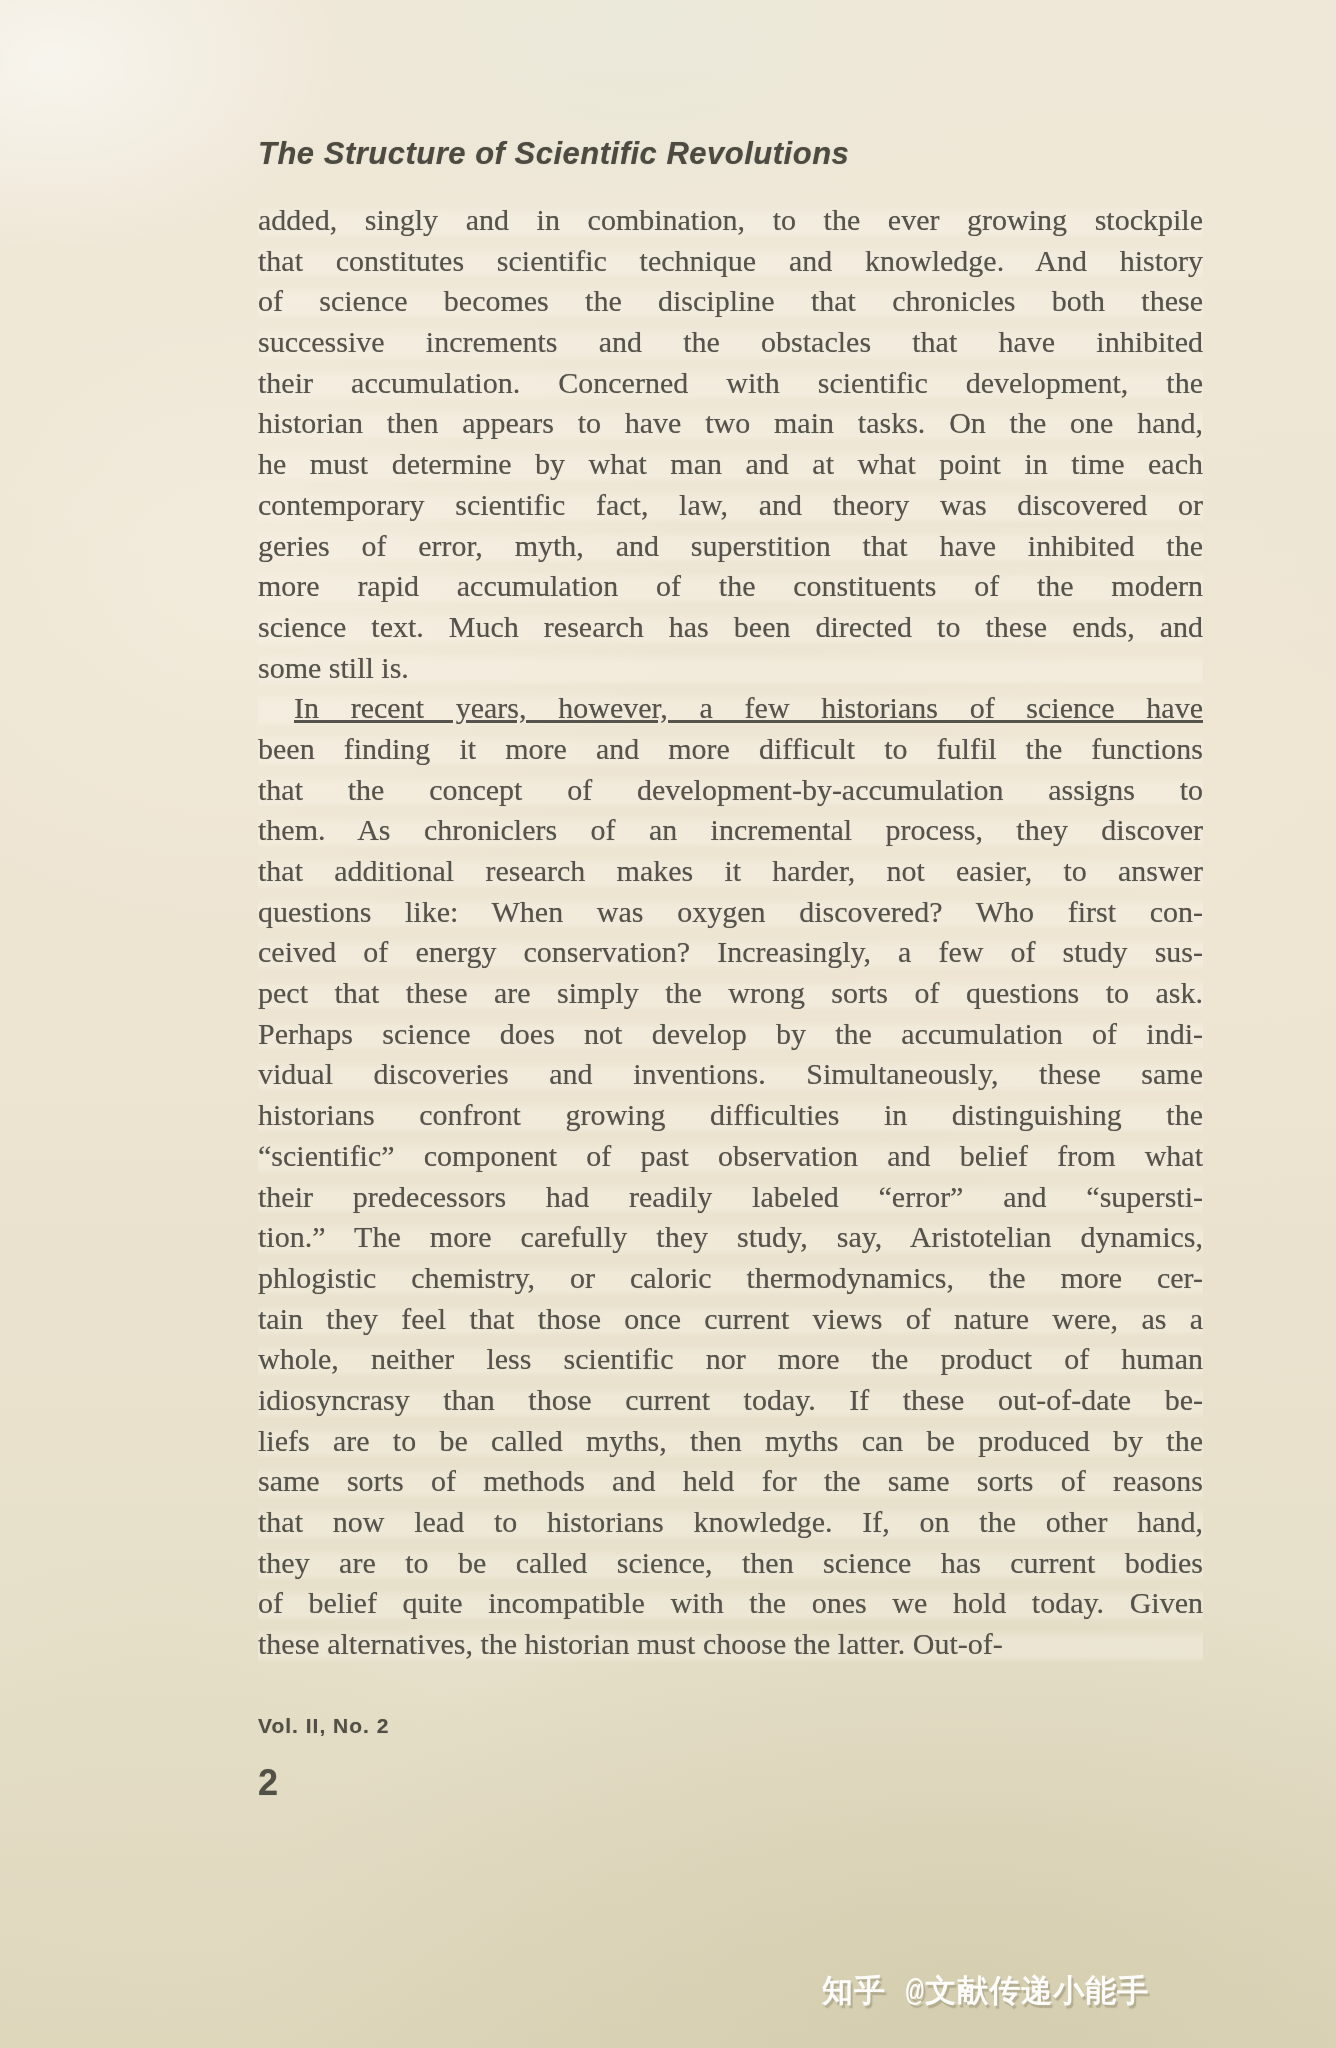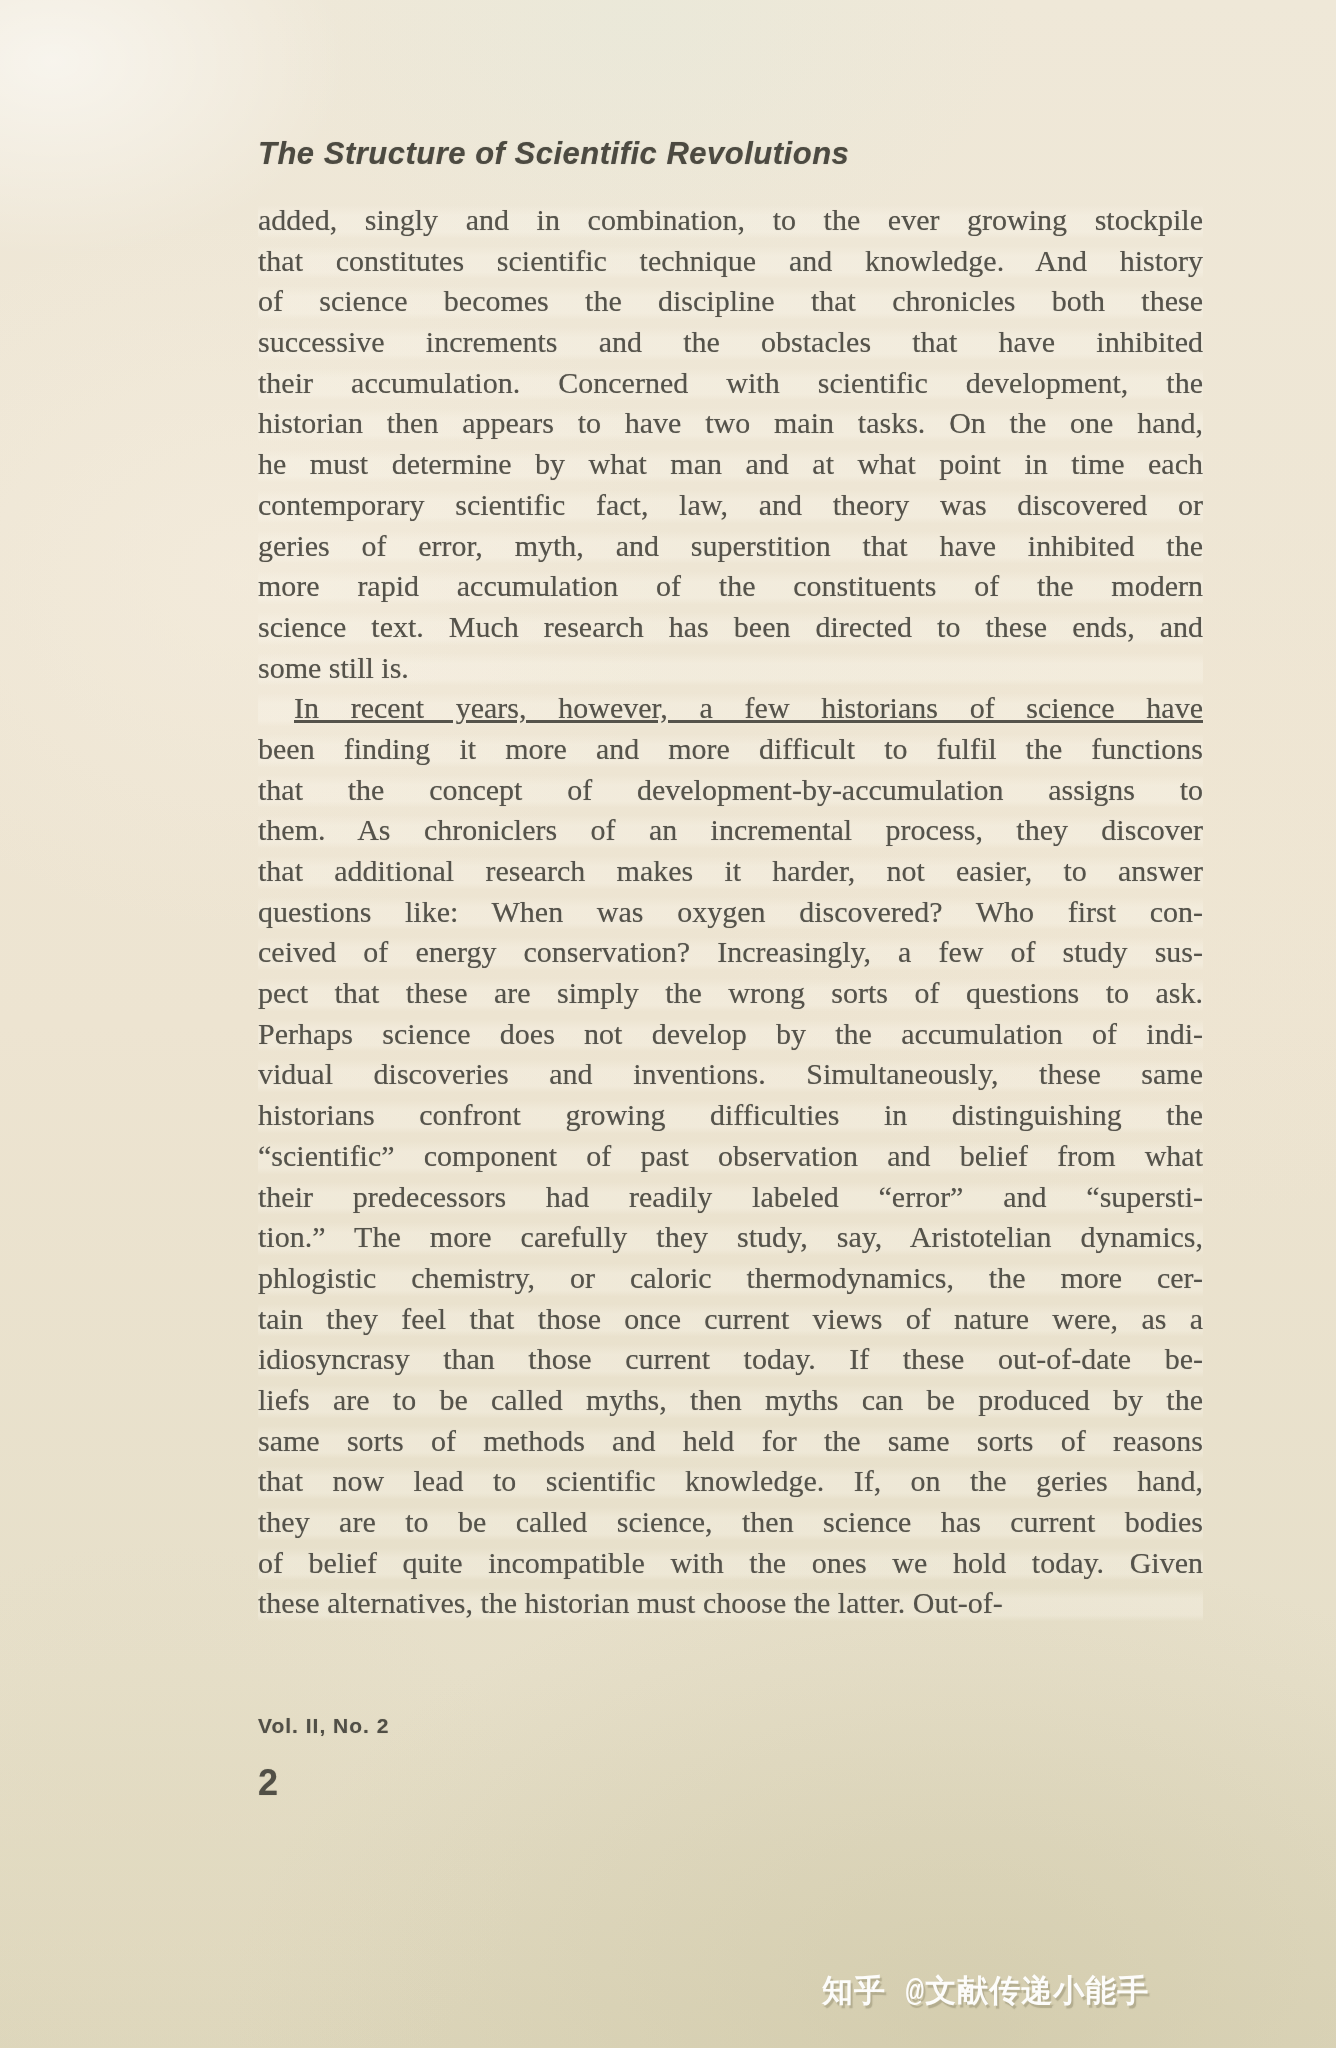--- a/index.html
+++ b/index.html
@@ -117,24 +117,25 @@
       <div class="line">ceived of energy conservation? Increasingly, a few of study sus-</div>
       <div class="line">pect that these are simply the wrong sorts of questions to ask.</div>
       <div class="line">Perhaps science does not develop by the accumulation of indi-</div>
       <div class="line">vidual discoveries and inventions. Simultaneously, these same</div>
       <div class="line">historians confront growing difficulties in distinguishing the</div>
       <div class="line">“scientific” component of past observation and belief from what</div>
       <div class="line">their predecessors had readily labeled “error” and “supersti-</div>
       <div class="line">tion.” The more carefully they study, say, Aristotelian dynamics,</div>
       <div class="line">phlogistic chemistry, or caloric thermodynamics, the more cer-</div>
       <div class="line">tain they feel that those once current views of nature were, as a</div>
+      <div class="line">whole, neither less scientific nor more the product of human</div>
       <div class="line">idiosyncrasy than those current today. If these out-of-date be-</div>
       <div class="line">liefs are to be called myths, then myths can be produced by the</div>
       <div class="line">same sorts of methods and held for the same sorts of reasons</div>
-      <div class="line">that now lead to scientific knowledge. If, on the geries hand,</div>
+      <div class="line">that now lead to historians knowledge. If, on the other hand,</div>
       <div class="line">they are to be called science, then science has current bodies</div>
       <div class="line">of belief quite incompatible with the ones we hold today. Given</div>
       <div class="line para-last">these alternatives, the historian must choose the latter. Out-of-</div>
     </div>
 
   <div class="footer-vol">Vol. II, No. 2</div>
 
   <div class="page-number">2</div>
 
   <div class="watermark">知乎 @文献传递小能手</div>

